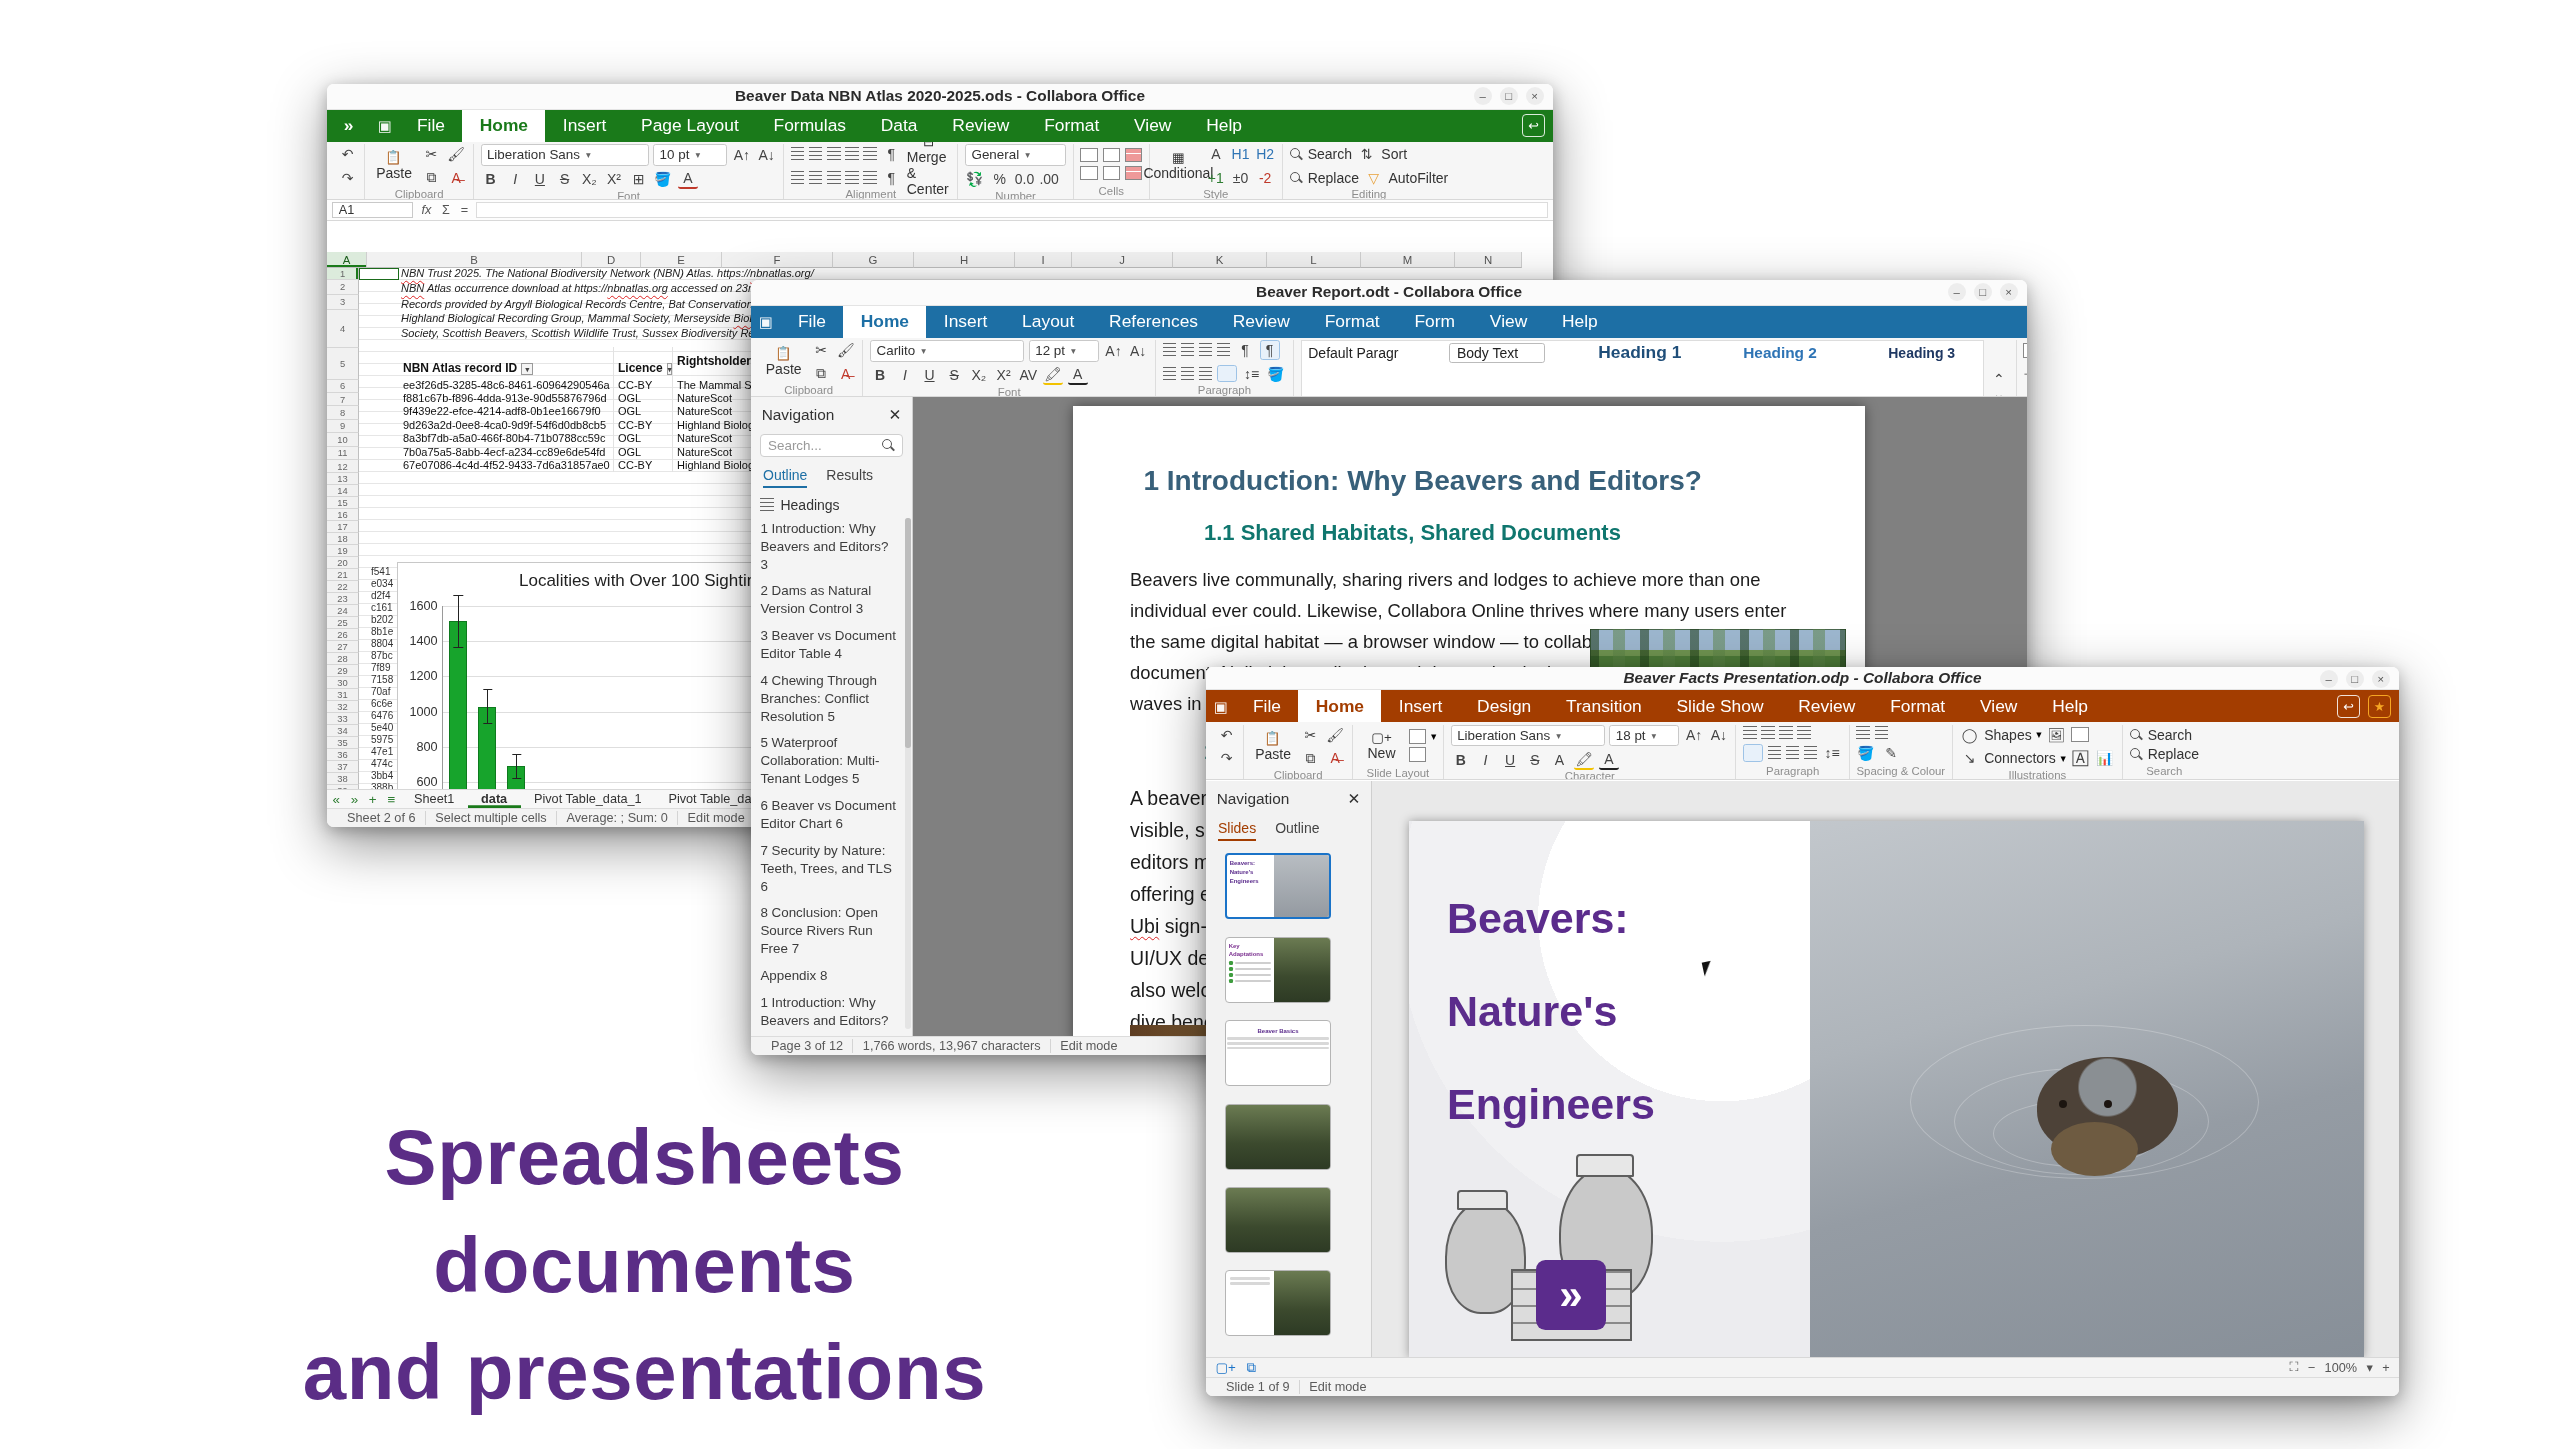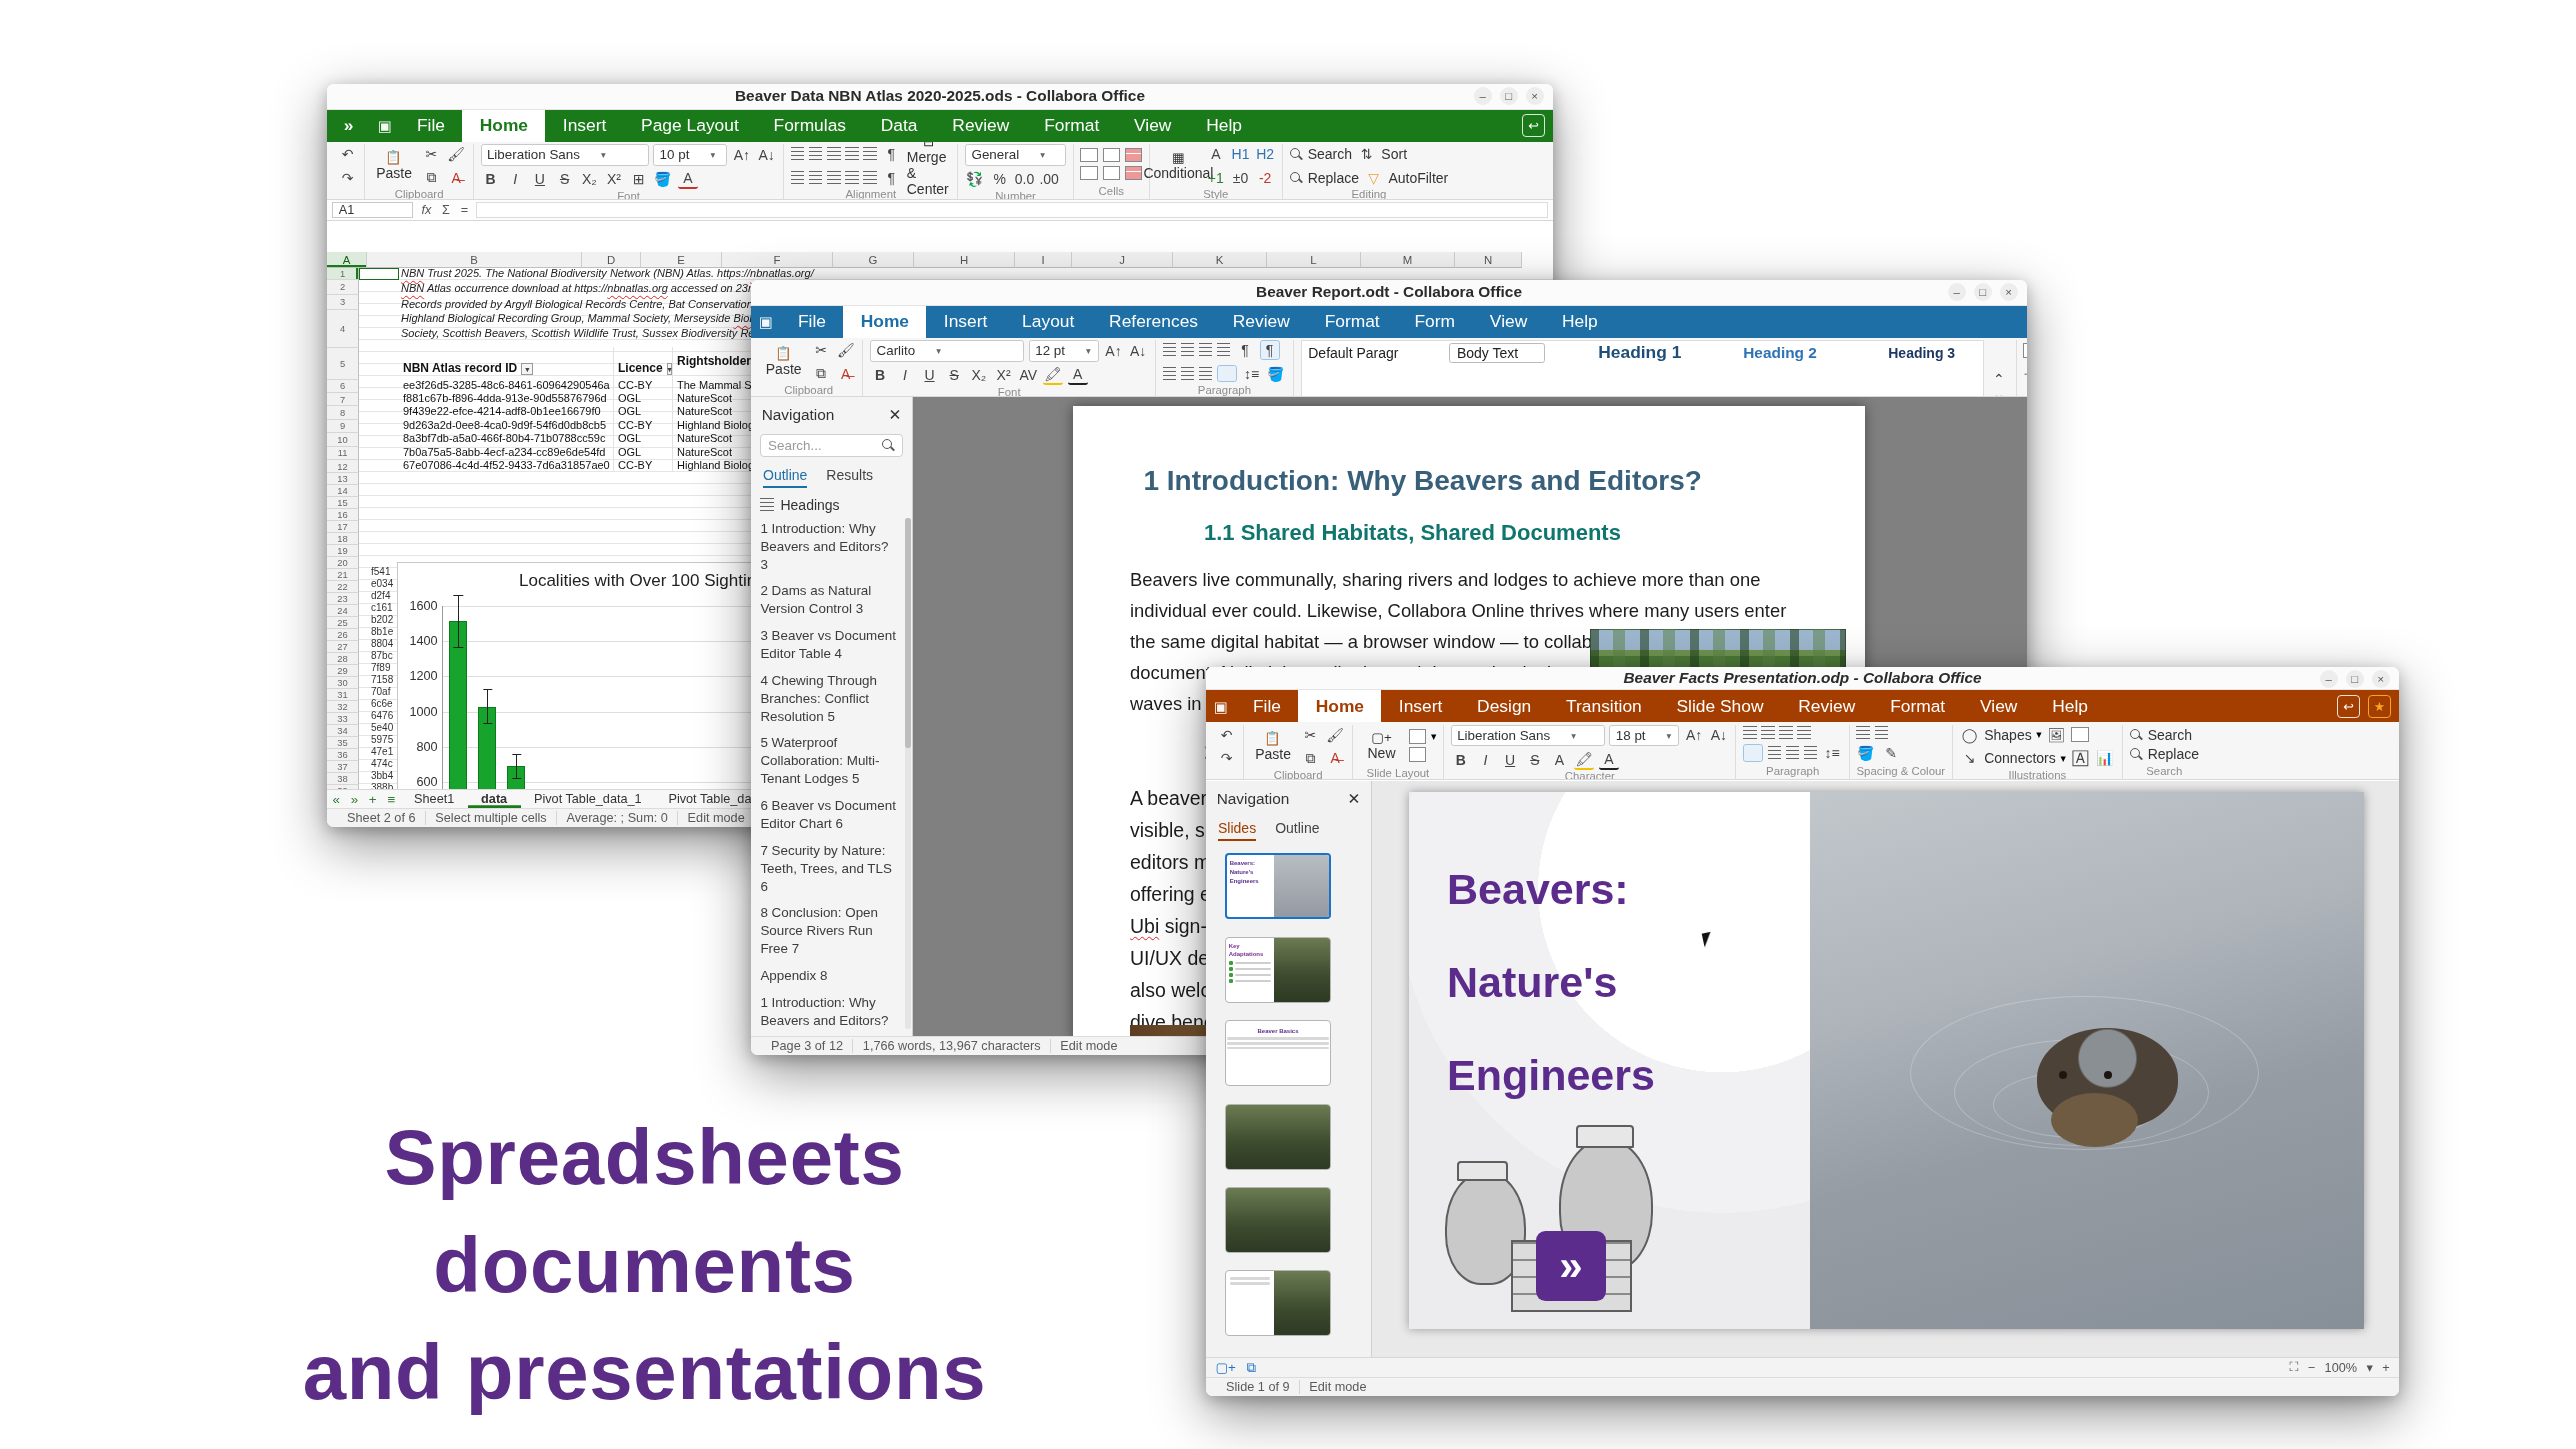--- a/index.html
+++ b/index.html
@@ -22,21 +22,21 @@
   .ribbon { background:#f6f6f6; border-bottom:0.7px solid #d8d8d8; display:flex; align-items:stretch; padding:2.7px 4px 0 4px; overflow:hidden; }
   .rgroup { display:flex; flex-direction:column; padding:0 6.7px; border-right:0.7px solid #ddd; position:relative; }
   .rgroup .rbody { flex:1; display:flex; align-items:center; gap:5.4px; }
   .rgroup .rlabel { text-align:center; font-size:11.4px; color:#8d8d8d; padding:0.7px 0 2px; }
   .rcol { display:flex; flex-direction:column; justify-content:center; gap:3.4px; }
   .rrow { display:flex; align-items:center; gap:4.7px; }
   .tbtn { min-width:20px; height:20px; display:flex; align-items:center; justify-content:center; color:#444; font-size:14px; border-radius:2.7px; }
   .tbtn.big { flex-direction:column; height:42px; width:44px; font-size:13.4px; color:#333; }
   .tbtn.boxed { border:0.7px solid #9ec3e6; background:#e8f1fa; }
   .tlabel { font-size:14px; color:#333; }
-  .combo { background:#fff; border:0.7px solid #c9c9c9; border-radius:2.7px; height:21.5px; display:flex; align-items:center; padding:0 5.4px; gap:21px; font-size:13.4px; color:#333; }
+  .combo { background:#fff; border:0.7px solid #c9c9c9; border-radius:2.7px; height:21.5px; display:flex; align-items:center; padding:0 5.4px; gap:6px; font-size:13.4px; color:#333; }
   .combo .arr { color:#666; font-size:9.4px; }
   .statusbar { position:absolute; left:0; right:0; bottom:0; height:19px; background:#f3f3f3; border-top:0.7px solid #dcdcdc; display:flex; align-items:center; font-size:12.7px; color:#5a5a5a; border-radius:0 0 6.7px 6.7px; padding:0 10.7px; }
   .statusbar .seg { padding:0 9.4px; border-right:0.7px solid #d4d4d4; white-space:nowrap; }
   .statusbar .seg:last-child { border-right:none; }
   .wavy { text-decoration:underline; text-decoration-style:wavy; text-decoration-color:#dd2222; text-decoration-thickness:1.3px; text-underline-offset:2.7px; }
   .ico-search { width:13.4px; height:13.4px; position:relative; display:inline-block; }
   .ico-search::before { content:""; position:absolute; width:8px; height:8px; border:1.7px solid #555; border-radius:50%; left:0.7px; top:0.7px; }
   .ico-search::after { content:""; position:absolute; width:5.4px; height:1.7px; background:#555; transform:rotate(45deg); left:8px; top:9.4px; }
   .ln { display:inline-block; width:17.4px; height:13.4px; background:repeating-linear-gradient(#666 0 1.3px, transparent 1.3px 4px); }
   .ln.sm { width:13.4px; }
@@ -148,21 +148,21 @@
   .th-split { position:absolute; inset:0; display:flex; }
   .th-left { width:46%; padding:4px 2.7px; }
   .th-right { flex:1; background:linear-gradient(180deg,#b8bdc2,#949aa1); }
   .th-right.forest { background:linear-gradient(180deg,#6b7b52,#3c4a2e 60%,#2d3a24); }
   .th-title { font-size:6px; font-weight:bold; color:#5b2c8c; line-height:8.7px; }
   .th-line { height:2.7px; background:#d8d8d8; border-radius:1.3px; margin:2px 1.3px; }
   .th-check { display:flex; gap:2px; align-items:center; margin:2px 0; }
   .th-check::before { content:""; width:4px; height:4px; background:#3f9d3f; border-radius:1.3px; flex:0 0 auto; }
   .th-check .th-bar { height:2px; background:#cfcfcf; flex:1; border-radius:1.3px; }
   .th-center { text-align:center; padding-top:5.4px; }
-  .slidearea { position:absolute; left:203px; top:11px; width:955px; height:537px; background:#fff; box-shadow:0 0 9.4px rgba(0,0,0,.35); display:flex; }
+  .slidearea { position:absolute; left:203px; top:40px; width:955px; height:537px; background:#fff; box-shadow:0 0 9.4px rgba(0,0,0,.35); display:flex; }
   .slide-left { width:42%; position:relative; background:radial-gradient(circle at 78% 18%, #ffffff 0 34%, #f1f1f3 34% 60%, #ececef 60%); }
   .slide-title { position:absolute; left:38px; top:51px; font-size:43px; font-weight:bold; color:#5b2c8c; line-height:93px; }
   .slide-right { flex:1; position:relative; background:linear-gradient(165deg,#c2c7cc 0%, #aeb4ba 35%, #959ca4 60%, #878f98 100%); overflow:hidden; }
   .ripple { position:absolute; border:1.3px solid rgba(255,255,255,.25); border-radius:50%; }
   .beaver-head { position:absolute; left:41%; top:44%; width:141px; height:101px; background:radial-gradient(circle at 50% 30%, #8a8f93 0 28%, #4d4238 30% 100%); border-radius:50% 50% 46% 46%; }
   .beaver-face { position:absolute; left:46%; top:58%; width:101px; height:60px; background:#6e5b41; border-radius:50%; }
   .beaver-eye { position:absolute; width:8px; height:8px; background:#1c1510; border-radius:50%; }
   .cartoon { position:absolute; left:36px; bottom:17.4px; width:248px; height:201px; }
   .cb { position:absolute; background:#c9c9c9; border:2px solid #5e5e5e; border-radius:50% 50% 44% 44%; }
   .cb-hat { position:absolute; background:#e7e7e7; border:2px solid #5e5e5e; border-radius:4px 4px 1.3px 1.3px; }

